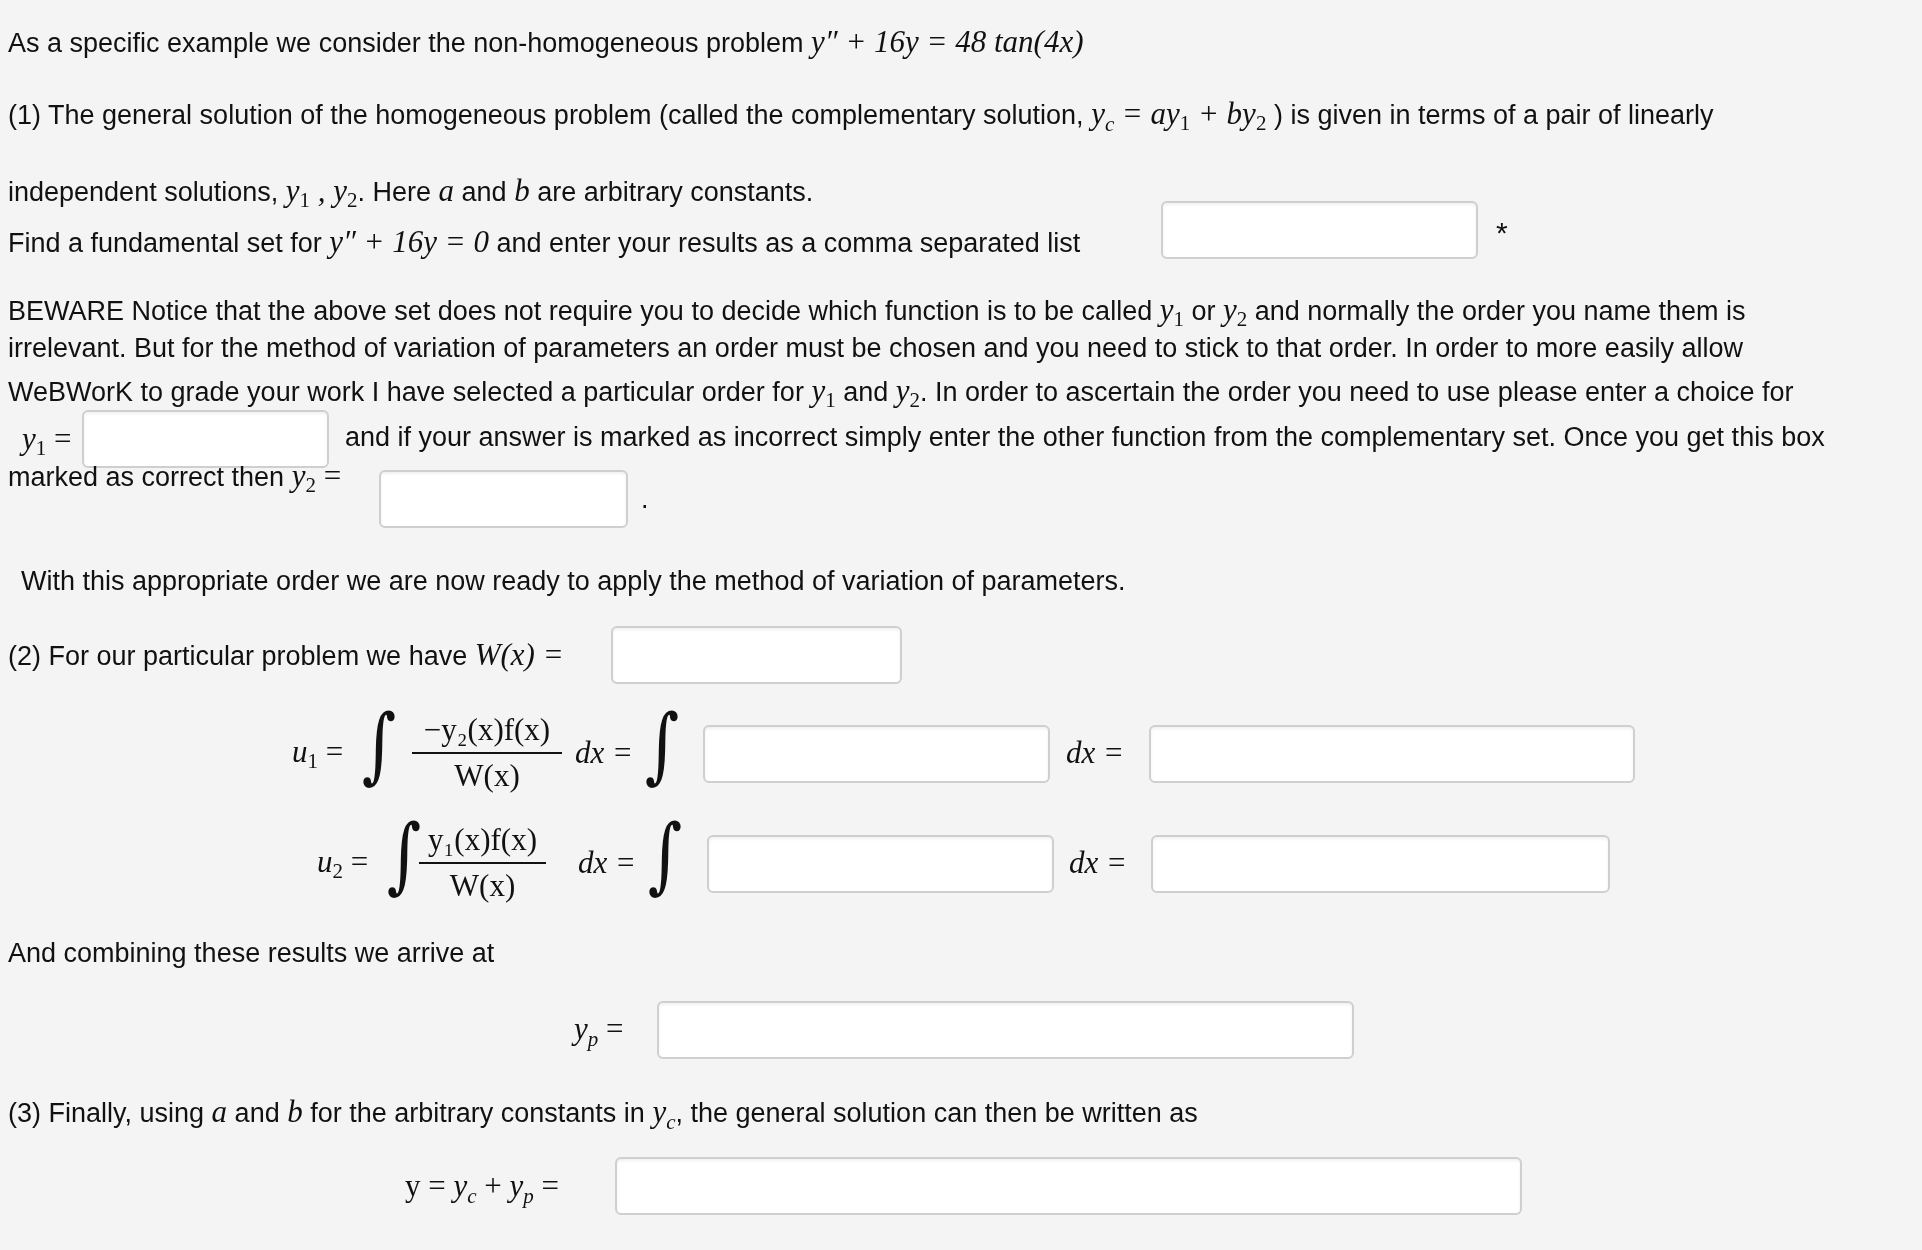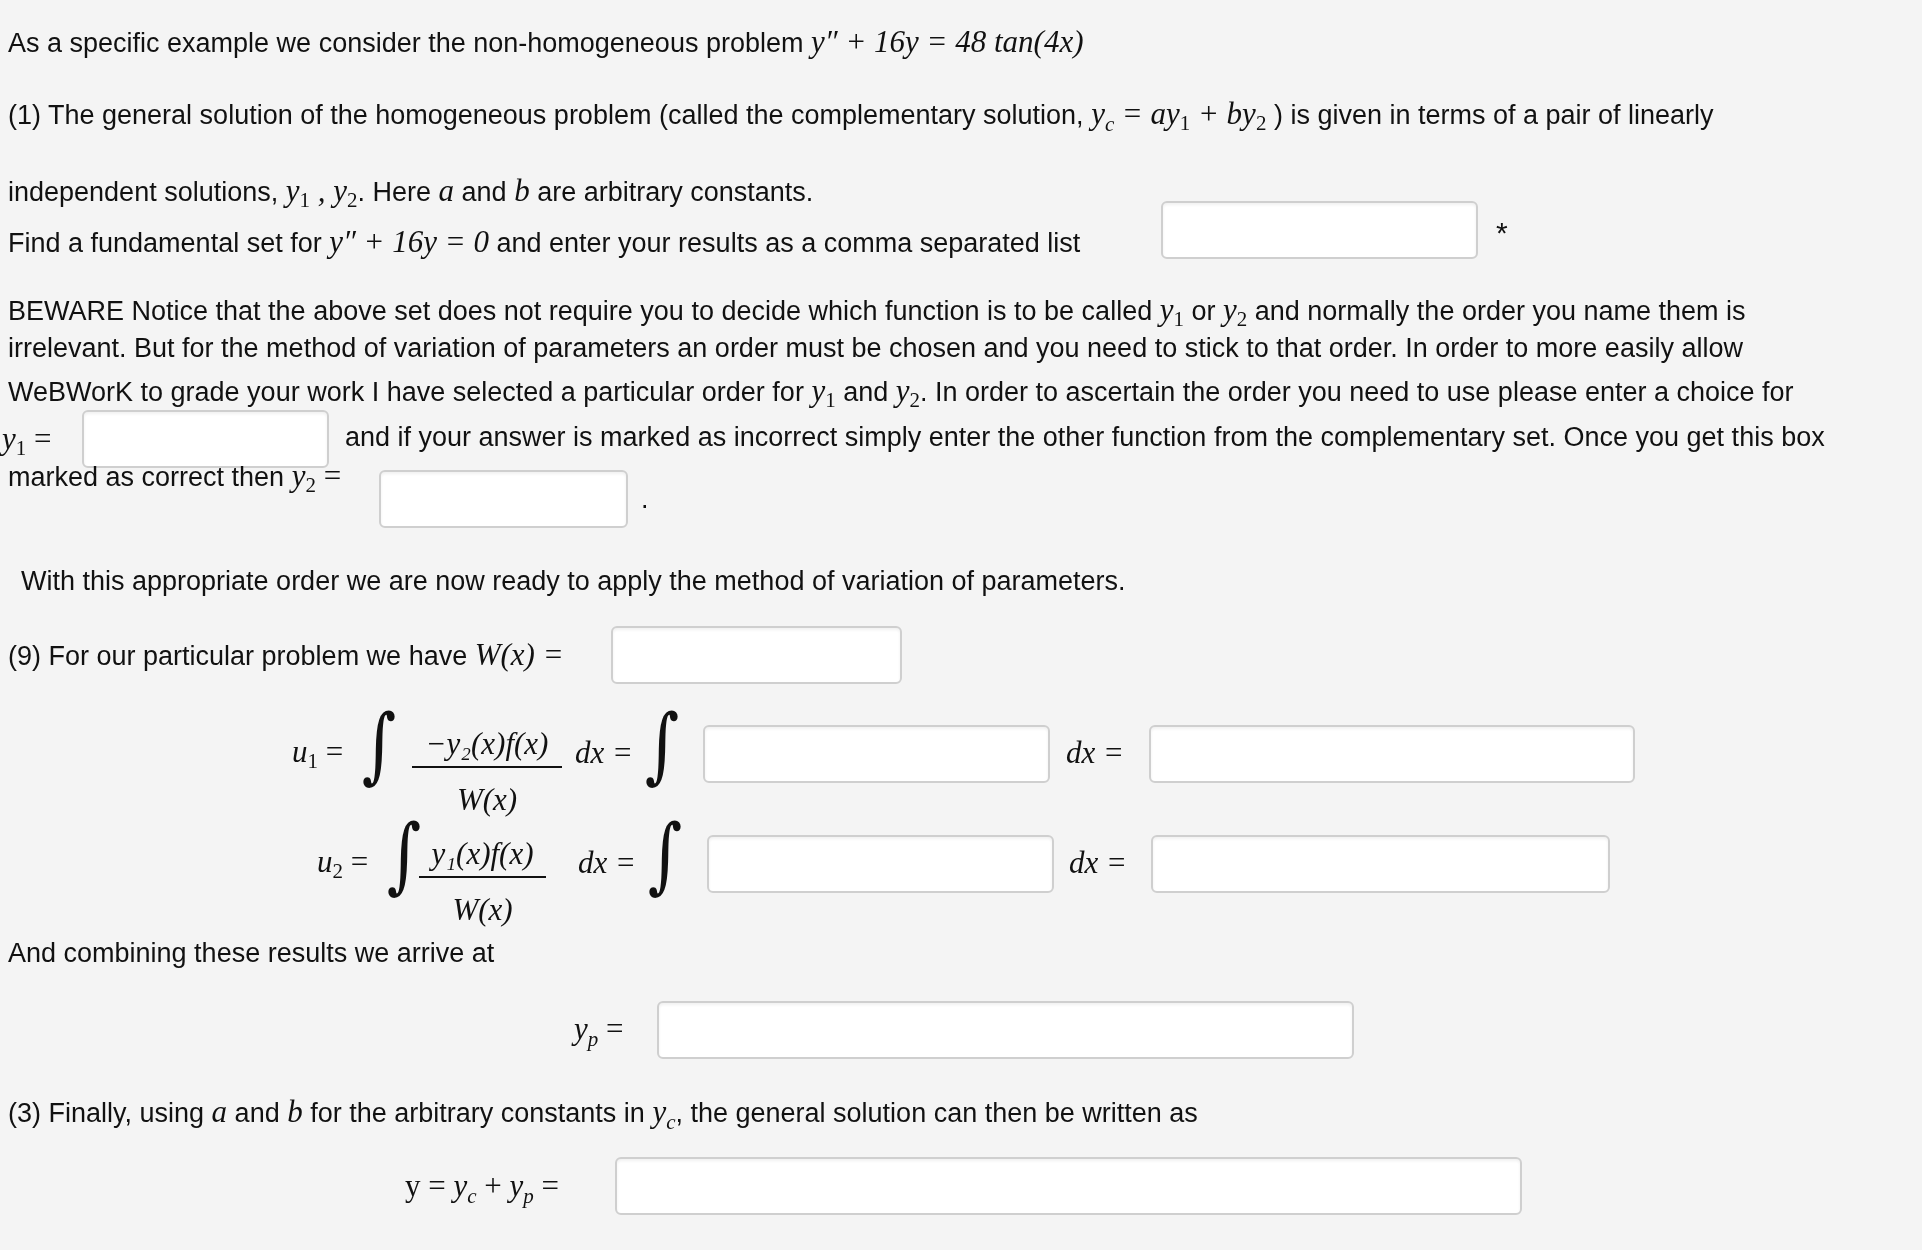--- a/index.html
+++ b/index.html
@@ -14,21 +14,21 @@
   .mr { font-family:"Liberation Serif", "DejaVu Serif", serif; font-style:normal; font-size:31px; }
   .sub { font-size:21px; font-style:normal; vertical-align:-6px; font-family:"Liberation Serif", serif; }
   .subi { font-size:21px; font-style:italic; vertical-align:-7px; font-family:"Liberation Serif", serif; }
   .box {
     position:absolute; background:#fff; border:2px solid #cfcfcf; border-radius:6px;
     box-sizing:border-box; box-shadow: inset 0 2px 3px rgba(0,0,0,0.06);
     font-family:"Liberation Sans", sans-serif; font-size:24px; padding:0 10px; outline:none;
   }
   b { font-weight:normal; }
   .frac { position:absolute; text-align:center; }
-  .frac .num, .frac .den { display:block; font-family:"Liberation Serif", serif; font-style:italic; font-size:31px; line-height:36px;margin-top:14px; }
+  .frac .num, .frac .den { display:block; font-family:"Liberation Serif", serif; font-size:31px; line-height:36px; }
   .frac .bar { display:block; height:2px; background:#111; margin:4px 0; }
   .int { position:absolute; font-family:"DejaVu Serif", serif; font-size:66px; font-style:italic; line-height:1; transform:scaleY(1.25); }
 </style>
 </head>
 <body>
 
 <div class="abs" style="left:8px; top:24px;">
   <span>As a specific example we consider the non-homogeneous problem</span>
   <span class="m">y″ + 16y = 48 tan(4x)</span>
 </div>
@@ -64,34 +64,34 @@
   <span class="m">y<span class="sub">2</span></span>
   <span>and normally the order you name them is</span>
 </div>
 <div class="abs" style="left:8px; top:333px;">irrelevant. But for the method of variation of parameters an order must be chosen and you need to stick to that order. In order to more easily allow</div>
 <div class="abs" style="left:8px; top:373px;">
   <span>WeBWorK to grade your work I have selected a particular order for</span>
   <span class="m">y<span class="sub">1</span></span>
   <span>and</span>
   <span class="m">y<span class="sub">2</span></span><span>. In order to ascertain the order you need to use please enter a choice for</span>
 </div>
-<div class="abs m" style="left:2px; top:421px;">y<span class="sub">1</span> <span class="mr">=</span></div>
+<div class="abs m" style="left:22px; top:421px;">y<span class="sub">1</span> <span class="mr">=</span></div>
 <input class="box" style="left: 82px; top: 410px; width: 247px; height: 58px;" value="">
 <div class="abs" style="left:345px; top:422px;">and if your answer is marked as incorrect simply enter the other function from the complementary set. Once you get this box</div>
 <div class="abs" style="left:8px; top:458px;">
   <span>marked as correct then</span>
   <span class="m">y<span class="sub">2</span> <span class="mr">=</span></span>
 </div>
 <input class="box" style="left: 379px; top: 470px; width: 249px; height: 58px;" value="">
 <div class="abs" style="left:641px; top:484px;">.</div>
 
 <div class="abs" style="left:8px; top:566px;margin-left:13px;">With this appropriate order we are now ready to apply the method of variation of parameters.</div>
 
 <div class="abs" style="left:8px; top:637px;">
-  <span>(9) For our particular problem we have</span>
+  <span>(2) For our particular problem we have</span>
   <span class="m">W(x) =</span>
 </div>
 <input class="box" style="left: 611px; top: 626px; width: 291px; height: 58px;" value="">
 
 <div class="abs m" style="left:292px; top:734px;">u<span class="sub">1</span> <span class="mr">=</span></div>
 <div class="int" style="left:362px; top:712px;">∫</div>
 <div class="frac" style="left:412px; top:712px; width:150px;">
   <span class="num">−y₂(x)f(x)</span>
   <span class="bar"></span>
   <span class="den">W(x)</span>

